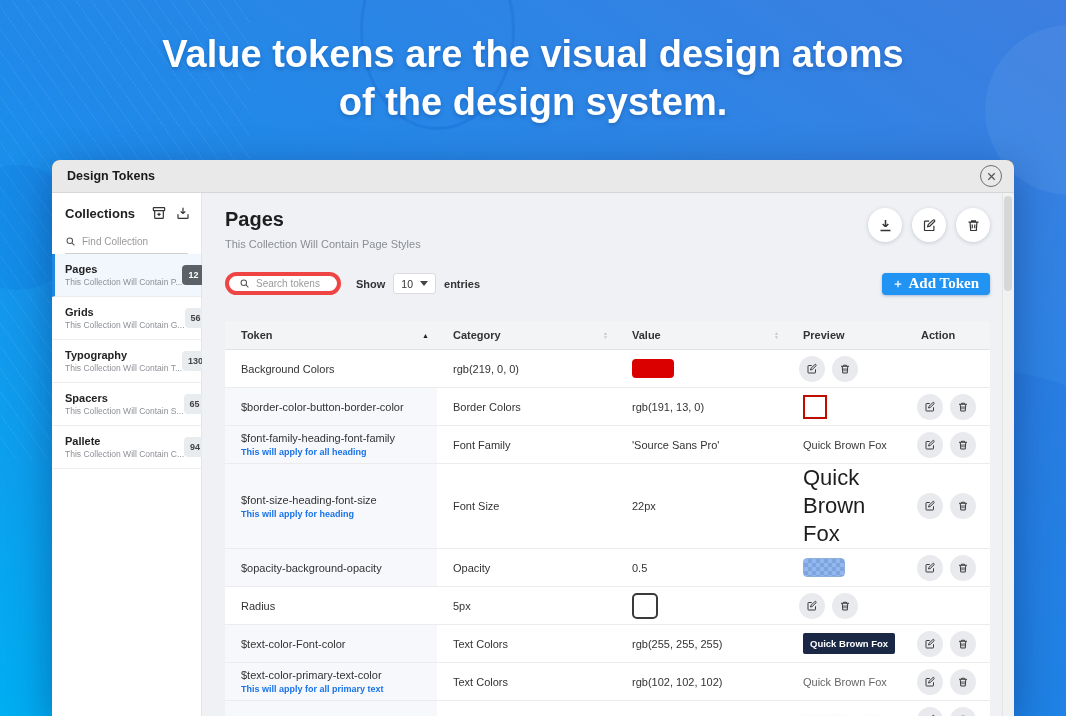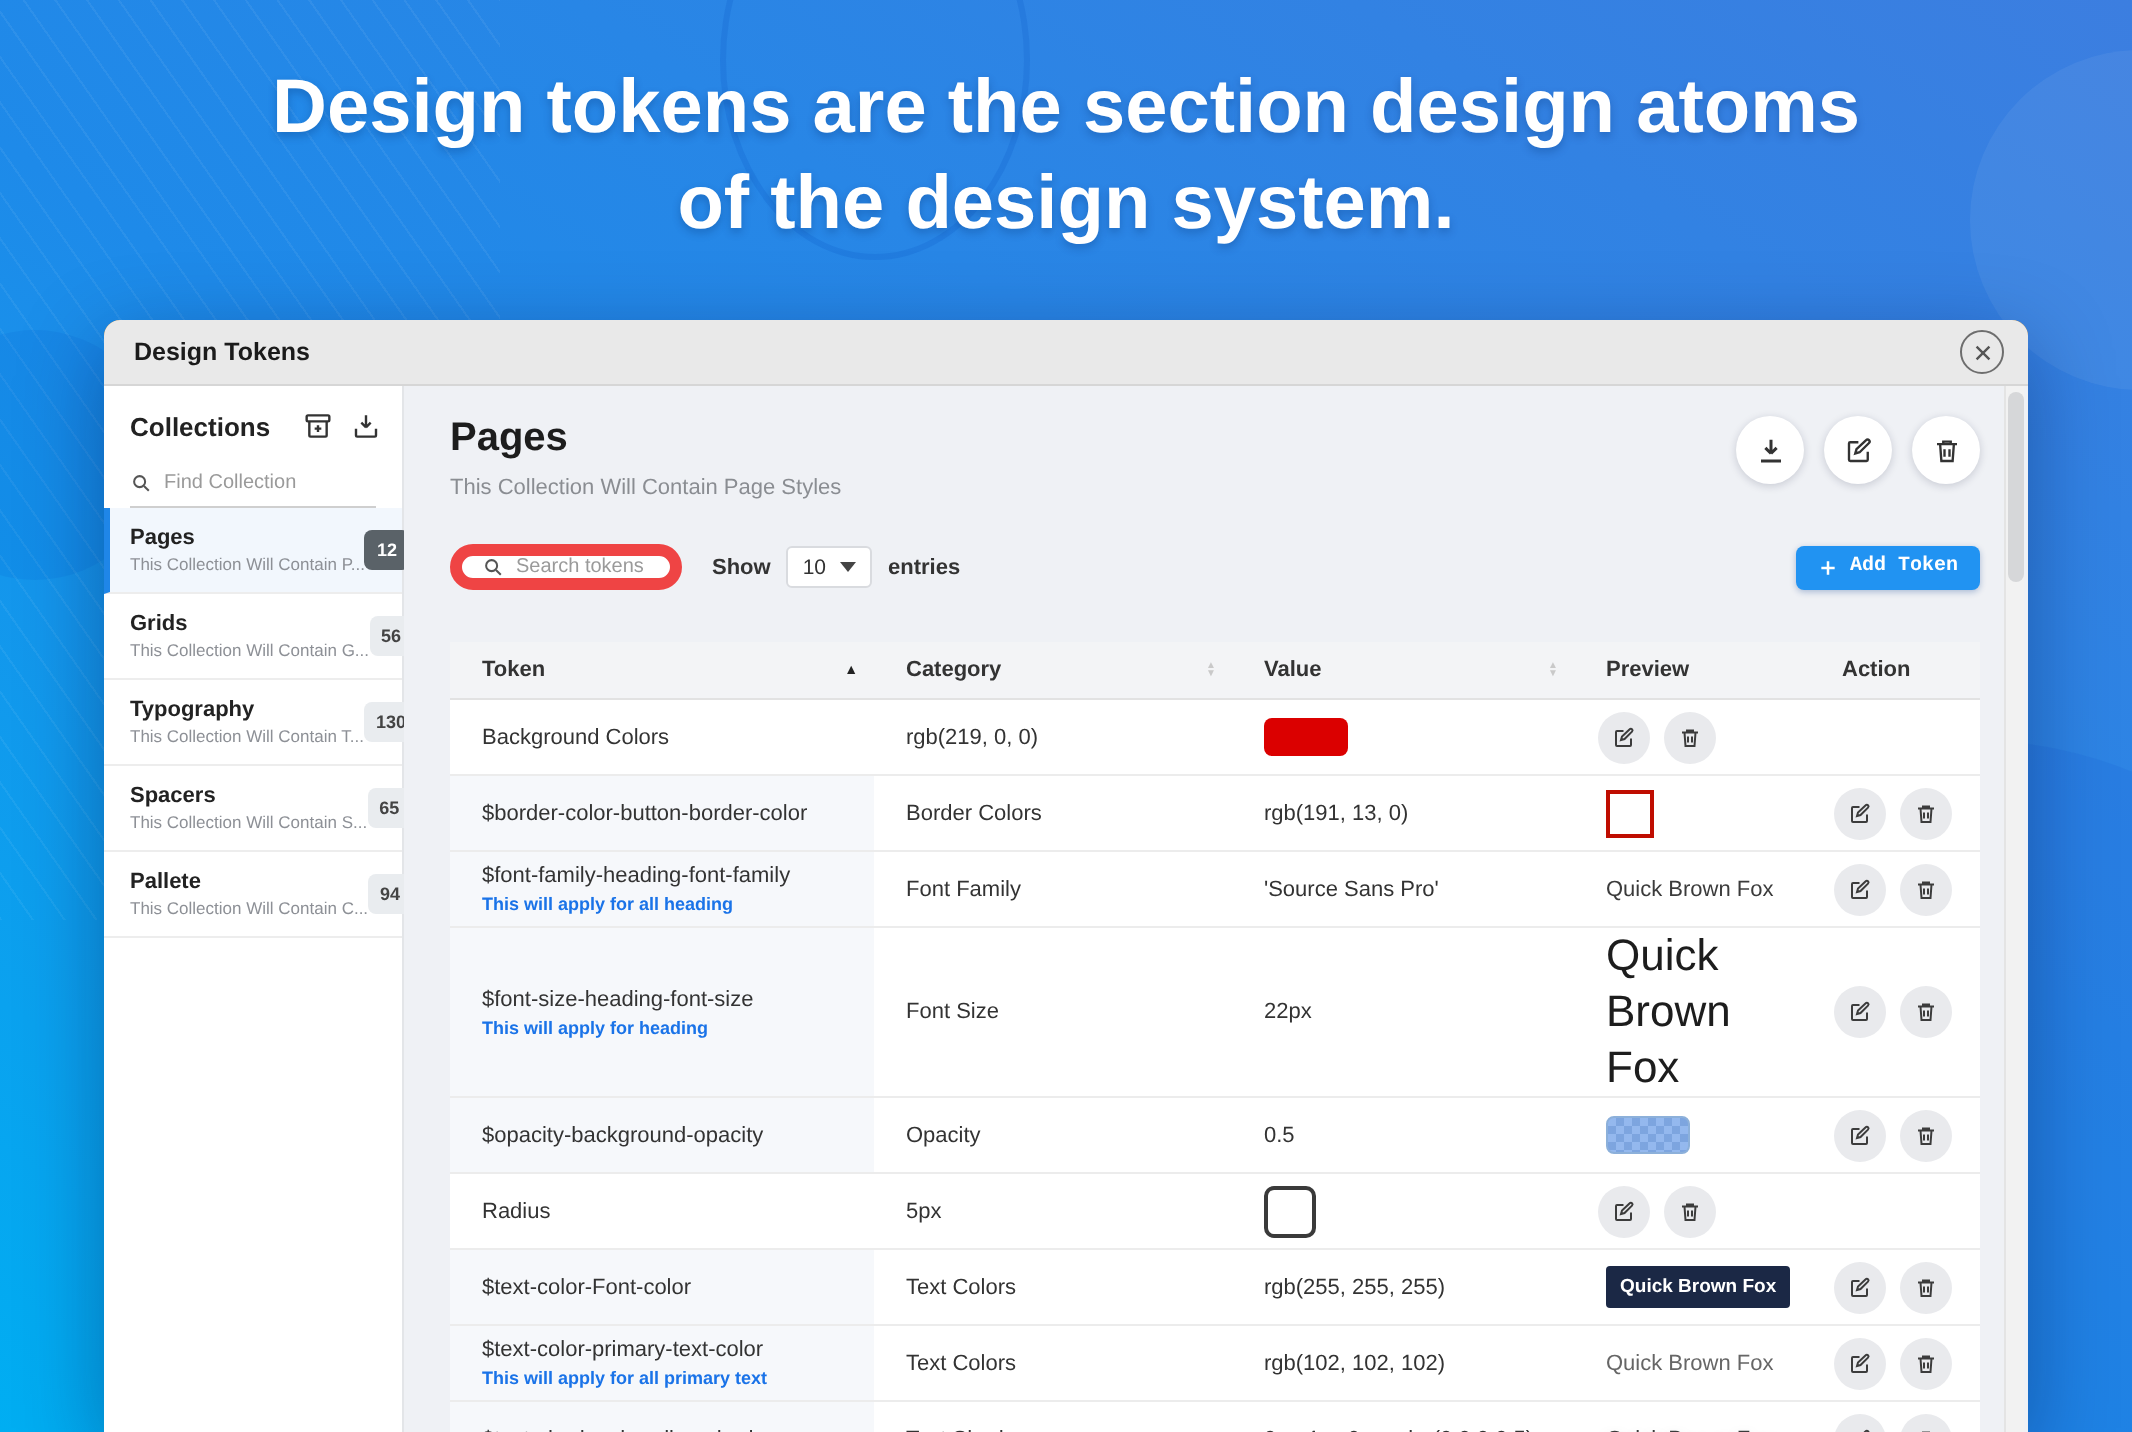--- a/index.html
+++ b/index.html
@@ -66,36 +66,36 @@
   .page-title { font-size:20px; font-weight:700; color:#1d1d1d; }
   .page-sub { font-size:11px; color:#8a8d92; margin-top:7px; }
   .head-actions { margin-left:auto; display:flex; gap:10px; }
   .circle-btn { width:34px; height:34px; border-radius:50%; border:none; background:#fff;
                 color:#333; display:flex; align-items:center; justify-content:center;
                 box-shadow:0 1px 4px rgba(20,30,60,.18); cursor:pointer; }
   .circle-btn svg { width:15px; height:15px; }
 
   .controls { display:flex; align-items:center; margin-top:22px; }
   .token-search { display:flex; align-items:center; gap:6px; background:#fff;
-                  border:6px solid #ef4444; border-radius:12px; height:23px;
+                  border:4px solid #ef4444; border-radius:12px; height:23px;
                   padding:0 10px; width:116px; }
   .token-search svg { width:11px; height:11px; color:#555; flex:0 0 auto; }
   .token-search input { border:none; outline:none; width:100%; font-size:10px; color:#444;
                         font-family:inherit; background:transparent; }
   .token-search input::placeholder { color:#9a9a9a; }
   .ctrl-label { font-size:11px; color:#333; font-weight:700; }
   .show-label { margin-left:15px; }
   .page-select { display:flex; align-items:center; gap:7px; background:#fff;
                  border:1px solid #d9dbdf; border-radius:3px; height:21px;
                  padding:0 7px; margin:0 8px; font-size:10.5px; color:#333; cursor:pointer; }
   .caret { width:0; height:0; border-left:4px solid transparent; border-right:4px solid transparent;
            border-top:5px solid #444; }
   .add-token { margin-left:auto; display:flex; align-items:center; gap:6px; background:#2193f2;
                color:#fff; border:none; border-radius:4px; height:22px; padding:0 11px;
-               font-size:10px; font-weight:700; font-family:Liberation Mono, monospace; cursor:pointer;
+               font-size:15px; font-weight:700; font-family:Liberation Serif, serif; cursor:pointer;
                box-shadow:0 1px 3px rgba(10,60,140,.3); }
   .add-token svg { width:10px; height:10px; }
 
   
   .table { margin-top:26px; font-size:11px; }
   .thead, .trow { display:grid; grid-template-columns:212px 179px 171px 118px 85px; }
   .thead { background:#f3f4f6; border-bottom:1px solid #e2e2e2; height:29px; align-items:center; }
   .th { font-weight:700; color:#333; padding-left:16px; display:flex; align-items:center; }
   .sort-active { margin-left:auto; margin-right:8px; font-size:7px; color:#222; }
   .sort-faint { margin-left:auto; margin-right:8px; display:flex; flex-direction:column;
@@ -140,21 +140,21 @@
 
 <div class="hatch"></div>
 <div class="decor d1"></div>
 <div class="decor d2"></div>
 <div class="decor d3"></div>
 <div class="decor d4"></div>
 <div class="decor d5"></div>
 <div class="decor d6"></div>
 
 <div class="banner">
-  <div>Design tokens are the section design atoms</div>
+  <div>Value tokens are the visual design atoms</div>
   <div>of the design system.</div>
 </div>
 
 <div class="modal">
   <div class="titlebar">
     <span class="tb-title">Design Tokens</span>
     <button class="close-btn">
       <svg viewBox="0 0 24 24" fill="none" stroke="currentColor" stroke-width="2.6">
           <path d="M5 5l14 14M19 5L5 19"></path>
         </svg>

